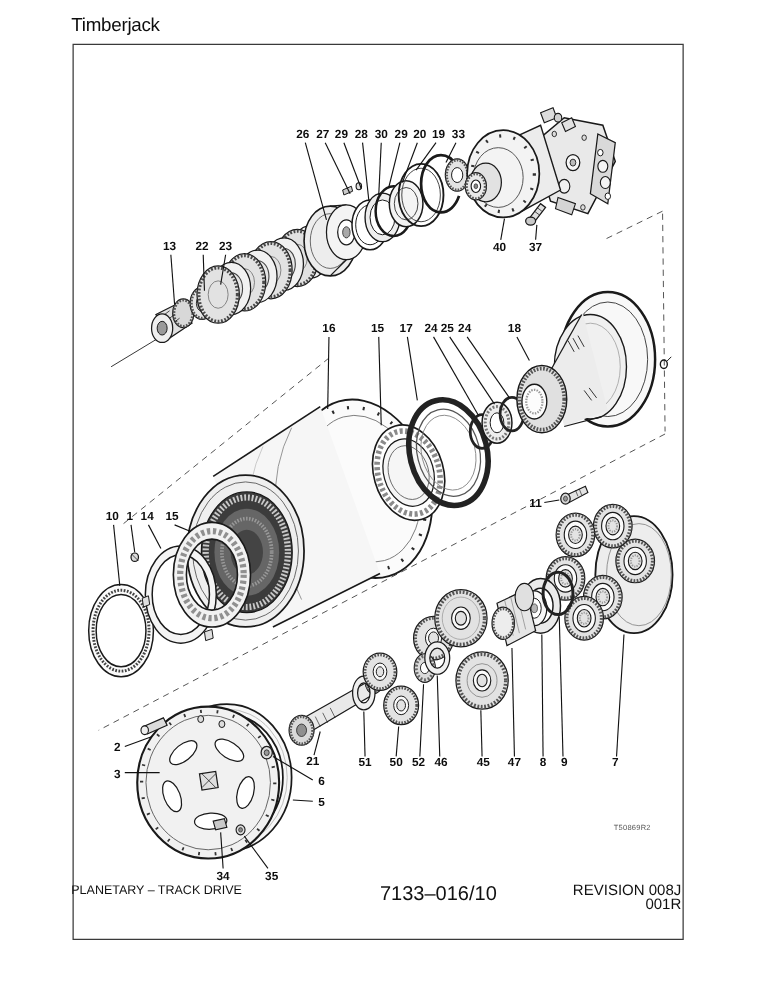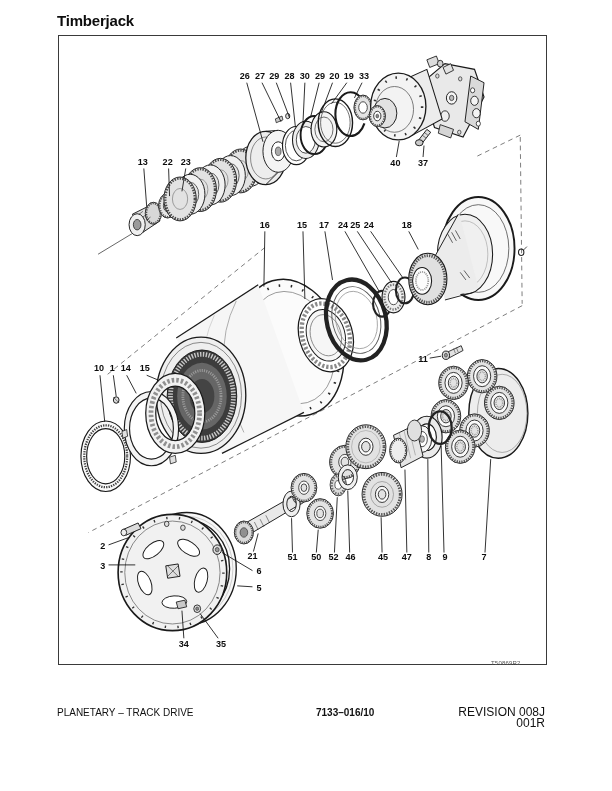--- a/index.html
+++ b/index.html
@@ -1,27 +1,27 @@
 <!DOCTYPE html>
 <html><head>
 <meta charset="utf-8">
 <style>
   html,body{margin:0;padding:0;background:#fff;}
   .page{position:relative;width:612px;height:791px;background:#ffffff;overflow:hidden;
         font-family:"Liberation Sans",sans-serif;color:#111;}
-  .title{position:absolute;left:57px;top:12px;font-size:15px;font-weight:bold;
+  .title{position:absolute;left:57px;top:12px;font-size:15px;font-weight:normal;
          letter-spacing:-0.2px;color:#0d0d0d;}
-  .frame{position:absolute;left:58px;top:35px;width:489px;height:630px;
+  .frame{position:absolute;left:58px;top:35px;width:489px;height:717px;
          border:1.2px solid #3a3a3a;box-sizing:border-box;background:#fff;}
   .frame svg{position:absolute;left:0;top:0;width:100%;height:100%;}
   #diagram-svg text{font-family:"Liberation Sans",sans-serif;font-weight:bold;
          font-size:9.5px;fill:#0d0d0d;}
   .ref{position:absolute;left:432px;top:624px;font-size:6px;color:#555;letter-spacing:0.2px;}
   .footer-left{position:absolute;left:57px;top:707px;font-size:10px;font-weight:normal;}
-  .footer-center{position:absolute;left:316px;top:707px;font-size:10px;font-weight:bold;}
+  .footer-center{position:absolute;left:304px;top:707px;font-size:16px;font-weight:normal;}
   .footer-right{position:absolute;right:67px;top:707px;font-size:12px;font-weight:normal;
                 text-align:right;line-height:11px;}
 </style>
 </head>
 <body>
 
 <div class="page">
   <div class="title">Timberjack</div>
 
   <div class="frame">

